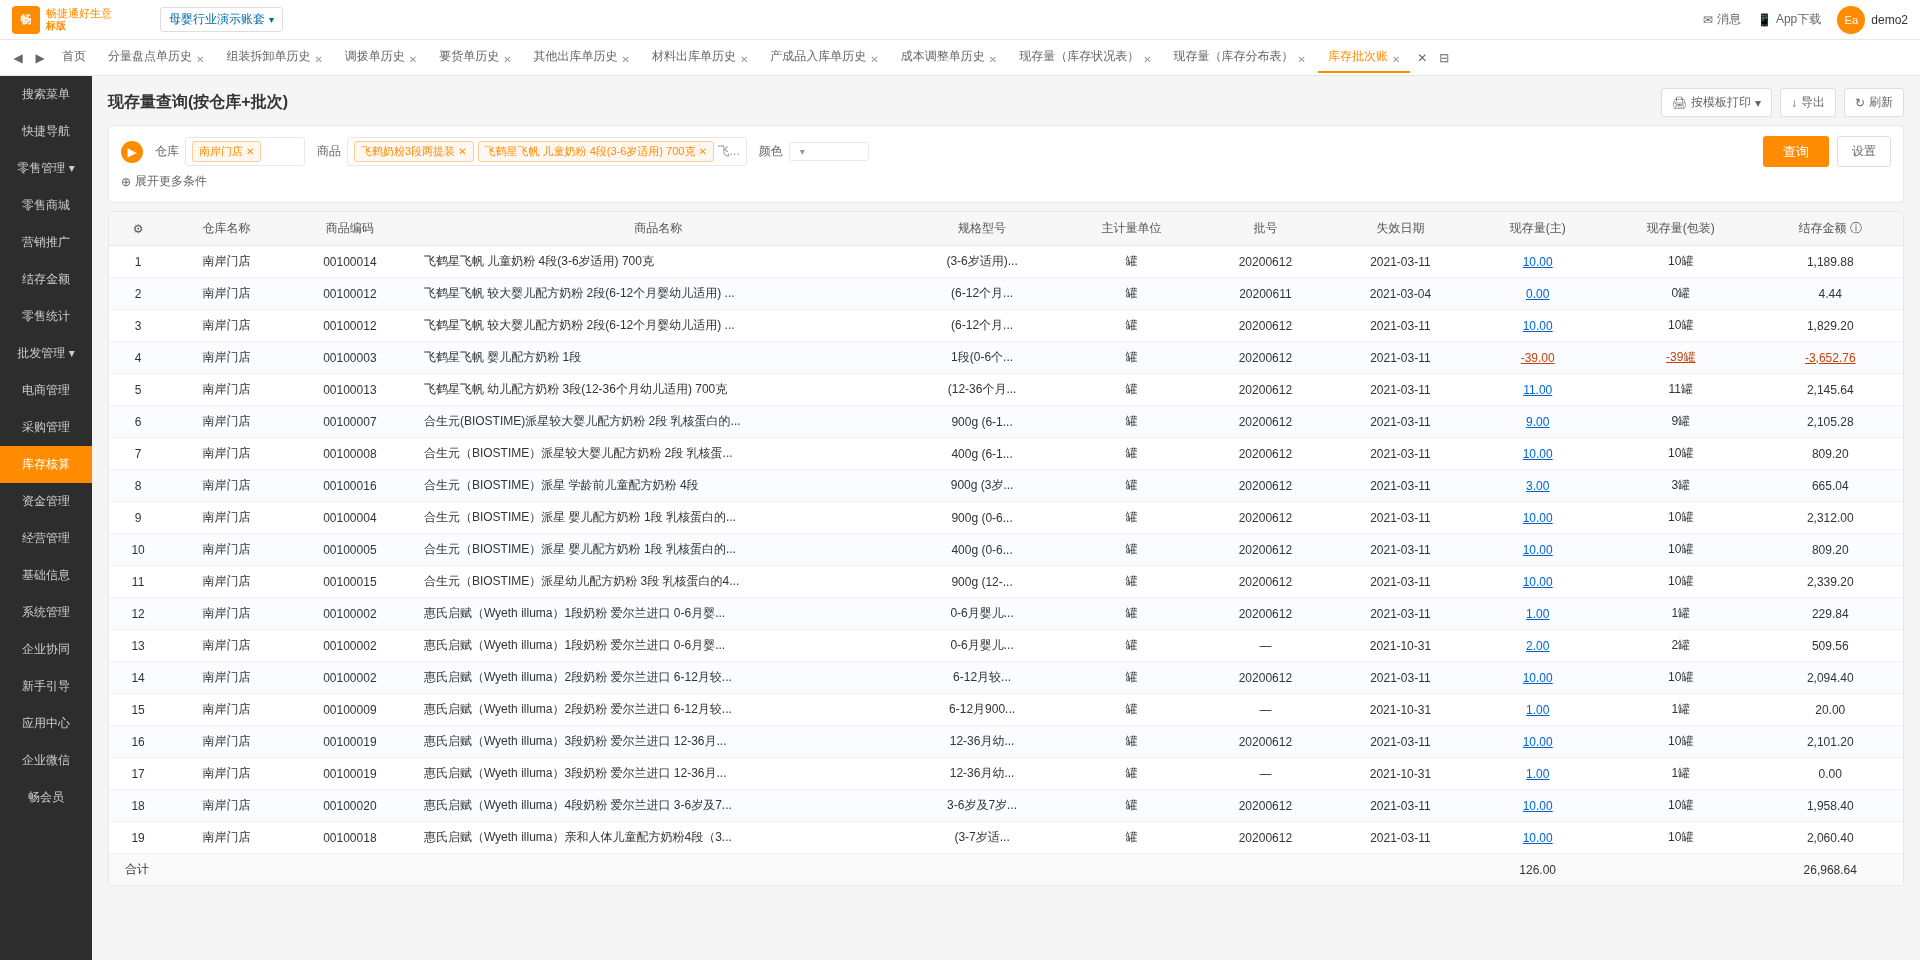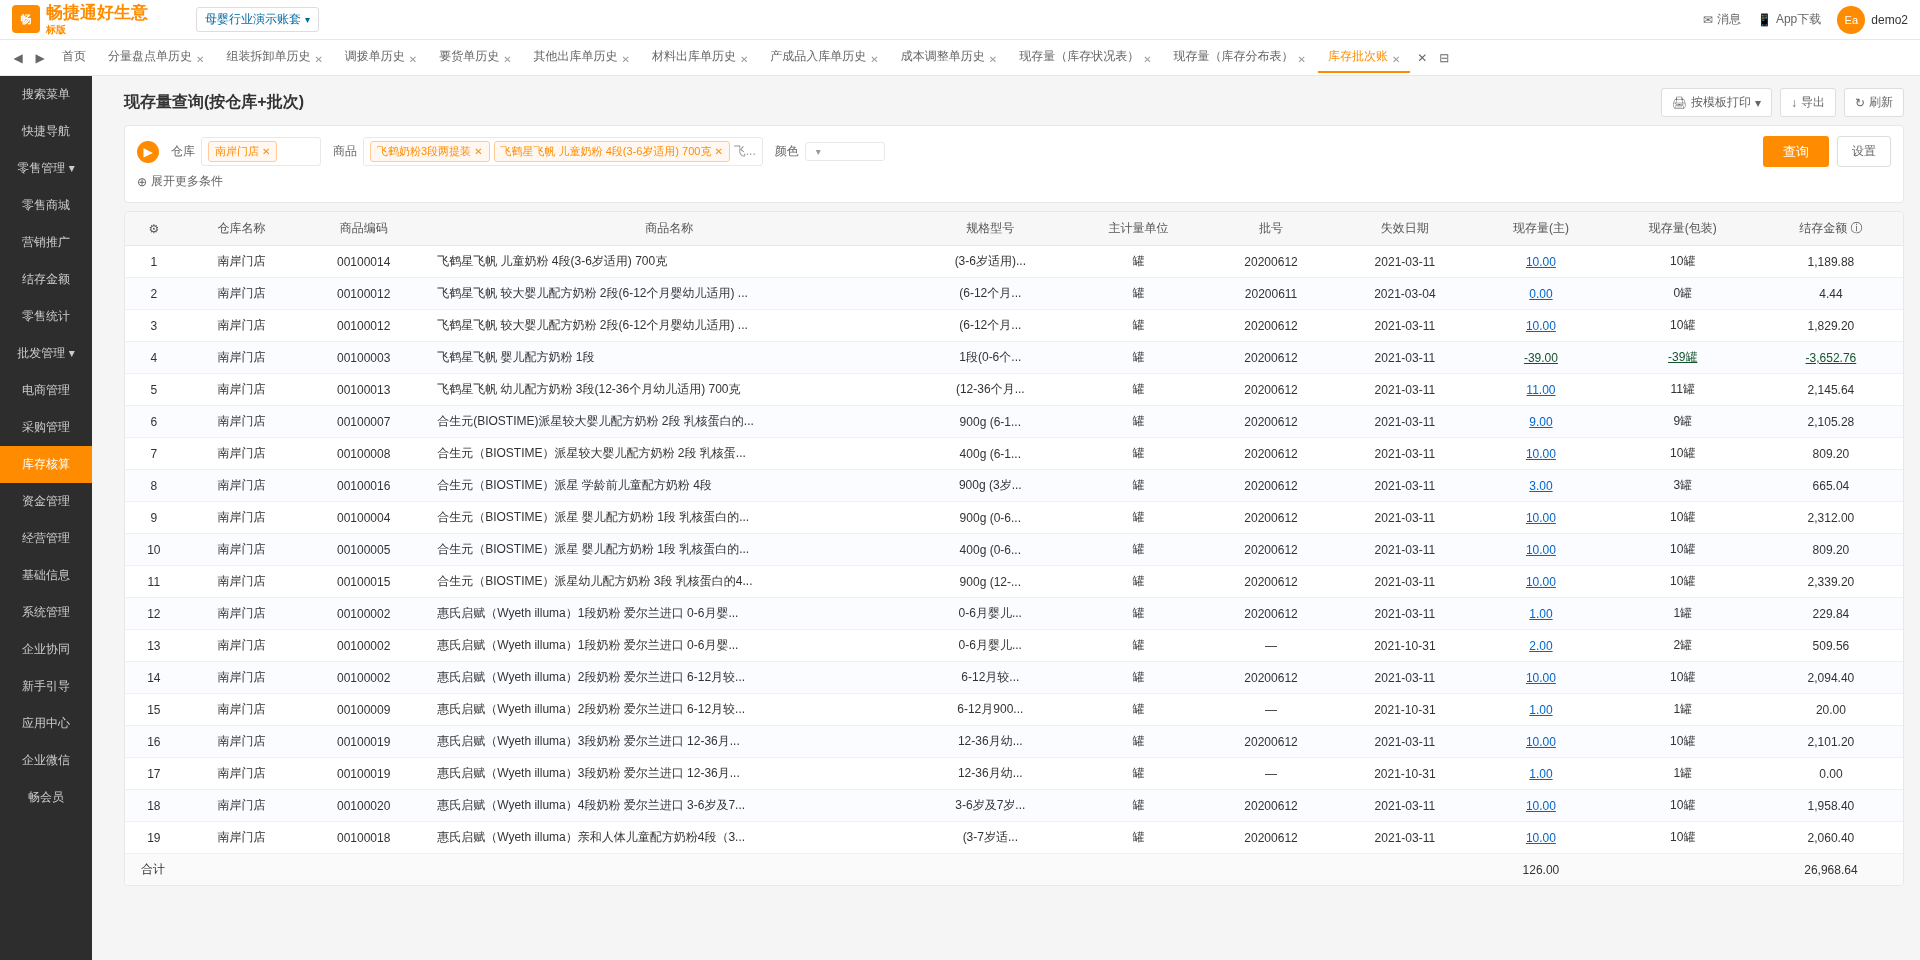--- a/index.html
+++ b/index.html
@@ -21,21 +21,21 @@
     .tab-item .tab-close { color: #999; font-size: 10px; cursor: pointer; }
     .tab-nav-btn { width: 20px; height: 20px; display: flex; align-items: center; justify-content: center; cursor: pointer; color: #666; }
 
     
     .main-layout { display: flex; height: calc(100vh - 76px); }
 
     
     .sidebar { width: 92px; background: #2d2d2d; display: flex; flex-direction: column; color: #ccc; }
 
     
-    .content { flex: 1; overflow: auto; background: #f5f5f5; display: flex; flex-direction: column; padding-left: 16px; }
+    .content { flex: 1; overflow: auto; background: #f5f5f5; display: flex; flex-direction: column; }
     .page-header { padding: 12px 16px 8px; display: flex; align-items: center; justify-content: space-between; background: #f5f5f5; }
     .page-title { font-size: 16px; font-weight: bold; color: #333; }
     .page-actions { display: flex; align-items: center; gap: 8px; }
     .btn-print { display: flex; align-items: center; gap: 4px; padding: 5px 10px; border: 1px solid #ddd; background: #fff; border-radius: 3px; font-size: 12px; cursor: pointer; color: #666; }
     .btn-export { display: flex; align-items: center; gap: 4px; padding: 5px 10px; border: 1px solid #ddd; background: #fff; border-radius: 3px; font-size: 12px; cursor: pointer; color: #666; }
     .btn-refresh { display: flex; align-items: center; gap: 4px; padding: 5px 10px; border: 1px solid #ddd; background: #fff; border-radius: 3px; font-size: 12px; cursor: pointer; color: #666; }
 
     
     .filter-area { background: #fff; margin: 0 16px 8px; border-radius: 4px; padding: 10px 12px; border: 1px solid #e8e8e8; }
     .filter-row { display: flex; align-items: center; gap: 12px; flex-wrap: wrap; }
@@ -55,42 +55,42 @@
     .btn-setting { padding: 6px 14px; background: #fff; color: #666; border: 1px solid #ddd; border-radius: 3px; font-size: 12px; cursor: pointer; }
 
     
     .table-container { margin: 0 16px 16px; background: #fff; border-radius: 4px; border: 1px solid #e8e8e8; overflow: auto; }
     table { width: 100%; border-collapse: collapse; font-size: 12px; }
     thead th { background: #f7f7f7; border-bottom: 1px solid #e8e8e8; padding: 8px 10px; text-align: center; color: #555; font-weight: normal; white-space: nowrap; position: sticky; top: 0; }
     tbody td { border-bottom: 1px solid #f0f0f0; padding: 7px 10px; text-align: center; color: #333; white-space: nowrap; }
     tbody tr:last-child td { border-bottom: none; }
     .td-left { text-align: left; }
     .underline { text-decoration: underline; color: #0066cc; cursor: pointer; }
-    .red { color: #14532d; text-decoration: underline; }
+    .red { color: #c2410c; text-decoration: underline; }
     .summary-row td { background: #fafafa; font-weight: normal; color: #333; border-top: 1px solid #e8e8e8; }
 
     
     .sidebar-items { flex: 1; overflow-y: auto; }
     .sidebar-menu-item { padding: 10px 8px; text-align: center; font-size: 12px; color: #ccc; cursor: pointer; }
     .sidebar-menu-item.active-menu { background: #ff8c00; color: #fff; }
 
     
     .color-filter { border: 1px solid #e8e8e8; border-radius: 3px; padding: 3px 6px; min-width: 80px; background: #fff; display: flex; align-items: center; gap: 4px; }
     .select-arrow { color: #999; font-size: 10px; }
   </style>
 </head>
 <body>
 
 <div class="top-bar">
   <div class="logo-area">
     <div class="logo-icon">
       <span>畅</span>
     </div>
     <div style="display:flex;flex-direction:column;line-height:1.2;">
-      <span style="font-size:17px;color:#ff8c00;font-weight:bold;">畅捷通好生意</span>
+      <span style="font-size:11px;color:#ff8c00;font-weight:normal;">畅捷通好生意</span>
       <span style="font-size:10px;color:#ff8c00;">标版</span>
     </div>
   </div>
   <div class="breadcrumb-dropdown">
     <span>母婴行业演示账套</span>
     <span style="font-size:10px;">▾</span>
   </div>
   <div class="top-right">
     <div class="top-right-item">
       <span>✉</span>

